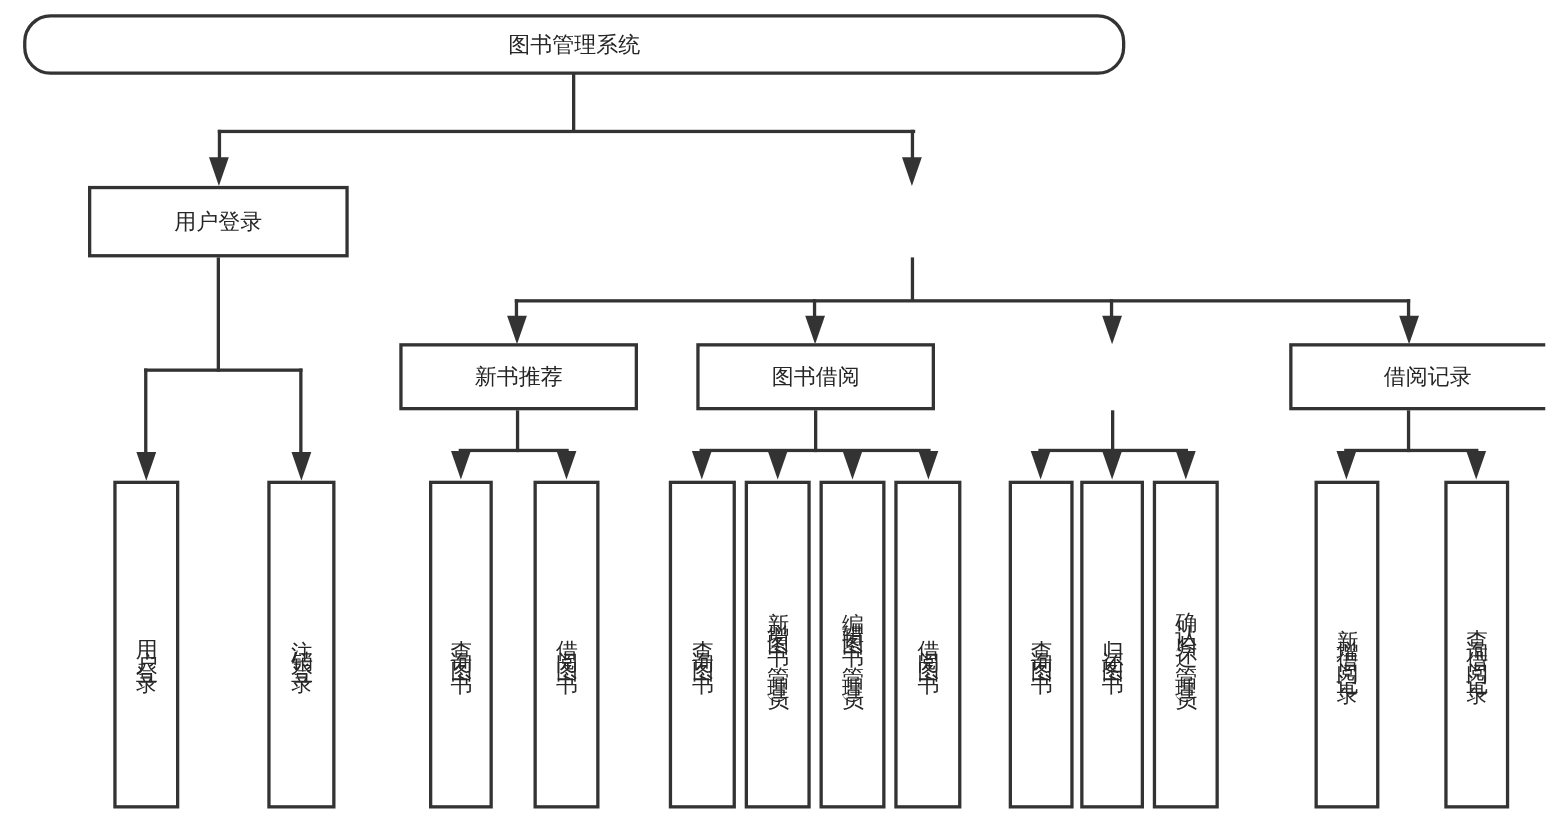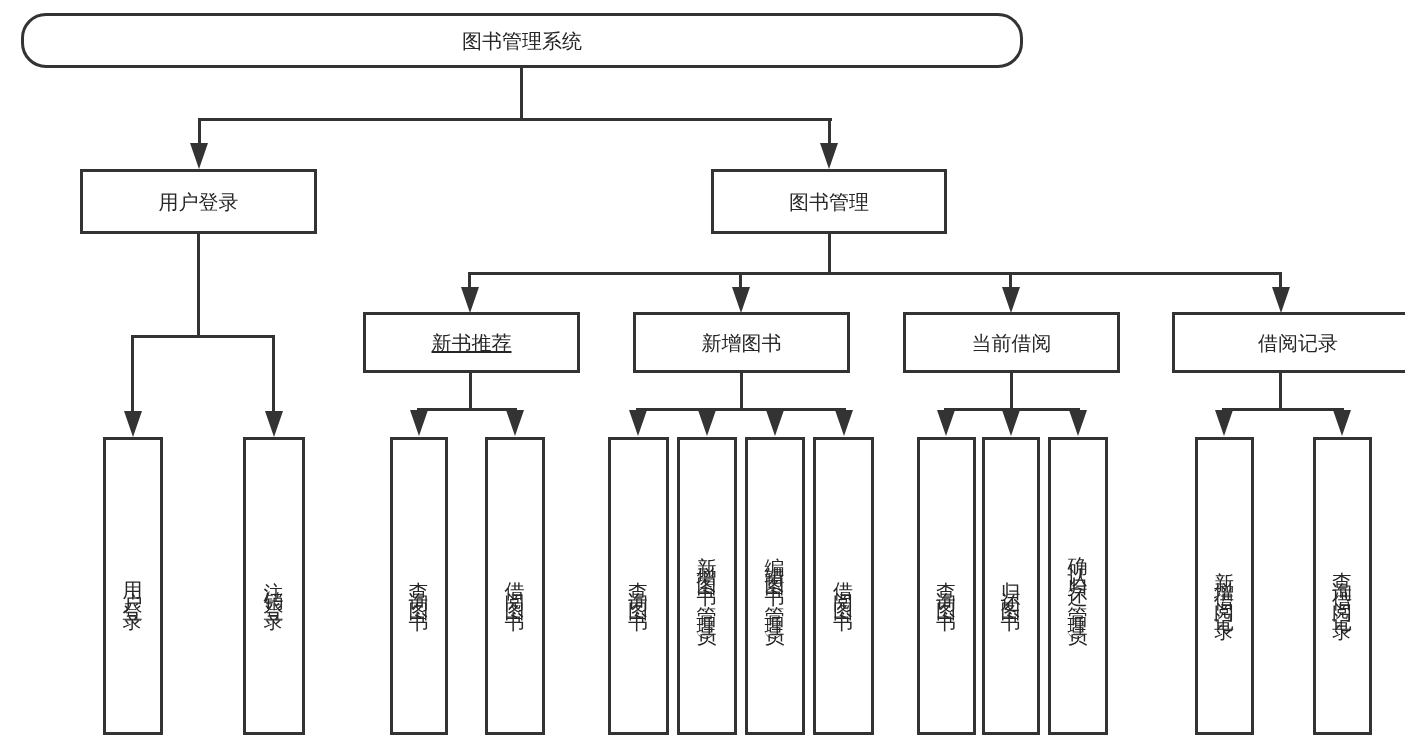--- a/index.html
+++ b/index.html
@@ -67,43 +67,41 @@
   <div class="box" style="left:21px; top:13px; width:1002px; height:55px;border-radius:25px;">图书管理系统</div>
 
   <div class="line" style="left:520px; top:66px; width:3px; height:54px;"></div>
   <div class="line" style="left:198px; top:118px; width:634px; height:3px;"></div>
   <div class="line" style="left:198px; top:118px; width:3px; height:28px;"></div>
   <div class="arrow" style="left:190px; top:143px;"></div>
   <div class="line" style="left:828px; top:118px; width:3px; height:28px;"></div>
   <div class="arrow" style="left:820px; top:143px;"></div>
 
   <div class="box" style="left:80px; top:169px; width:237px; height:65px;">用户登录</div>
-  <div class="box" style="left:711px; top:169px; width:236px; height:65px;">图书管理</div>
 
   <div class="line" style="left:197px; top:234px; width:3px; height:104px;"></div>
   <div class="line" style="left:131px; top:335px; width:144px; height:3px;"></div>
   <div class="line" style="left:131px; top:335px; width:3px; height:78px;"></div>
   <div class="arrow" style="left:124px; top:411px;"></div>
   <div class="line" style="left:272px; top:335px; width:3px; height:78px;"></div>
   <div class="arrow" style="left:265px; top:411px;"></div>
 
   <div class="line" style="left:828px; top:234px; width:3px; height:40px;"></div>
   <div class="line" style="left:468px; top:272px; width:814px; height:3px;"></div>
   <div class="line" style="left:468px; top:272px; width:3px; height:16px;"></div>
   <div class="arrow" style="left:461px; top:287px;"></div>
   <div class="line" style="left:739px; top:272px; width:3px; height:16px;"></div>
   <div class="arrow" style="left:732px; top:287px;"></div>
   <div class="line" style="left:1009px; top:272px; width:3px; height:16px;"></div>
   <div class="arrow" style="left:1002px; top:287px;"></div>
   <div class="line" style="left:1279px; top:272px; width:3px; height:16px;"></div>
   <div class="arrow" style="left:1272px; top:287px;"></div>
 
-  <div class="box" style="left:363px; top:312px; width:217px; height:61px;text-decoration:underline;">新书推荐</div>
-  <div class="box" style="left:633px; top:312px; width:217px; height:61px;">新增图书</div>
-  <div class="box" style="left:903px; top:312px; width:217px; height:61px;">当前借阅</div>
+  <div class="box" style="left:363px; top:312px; width:217px; height:61px;">新书推荐</div>
+  <div class="box" style="left:633px; top:312px; width:217px; height:61px;">图书借阅</div>
   <div class="box" style="left:1172px; top:312px; width:252px; height:61px;">借阅记录</div>
 
   <div class="line" style="left:469px; top:373px; width:3px; height:38px;"></div>
   <div class="line" style="left:417px; top:408px; width:100px; height:3px;"></div>
   <div class="arrow" style="left:410px; top:410px;"></div>
   <div class="arrow" style="left:506px; top:410px;"></div>
 
   <div class="line" style="left:740px; top:373px; width:3px; height:38px;"></div>
   <div class="line" style="left:636px; top:408px; width:210px; height:3px;"></div>
   <div class="arrow" style="left:629px; top:410px;"></div>

